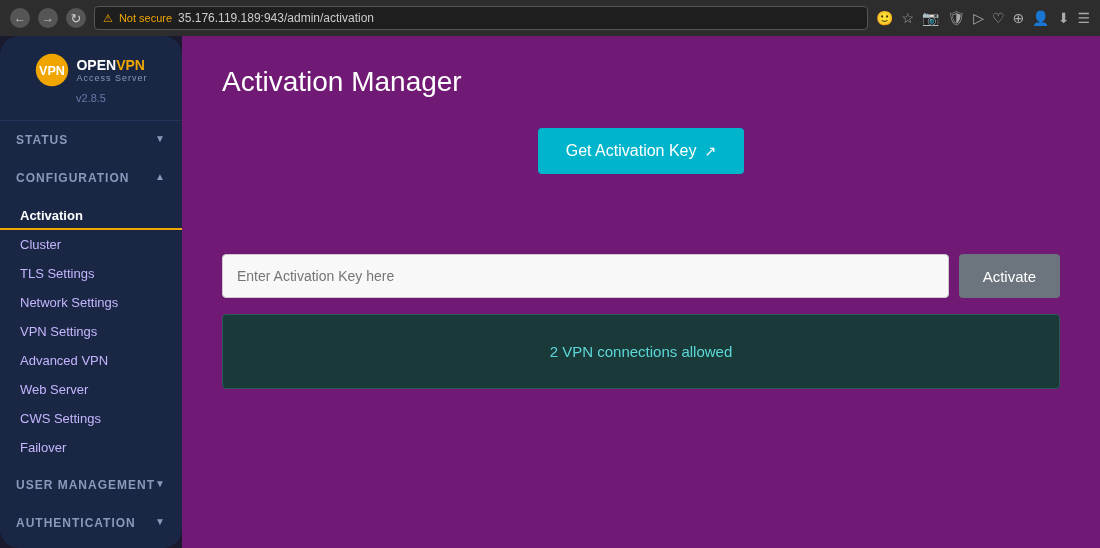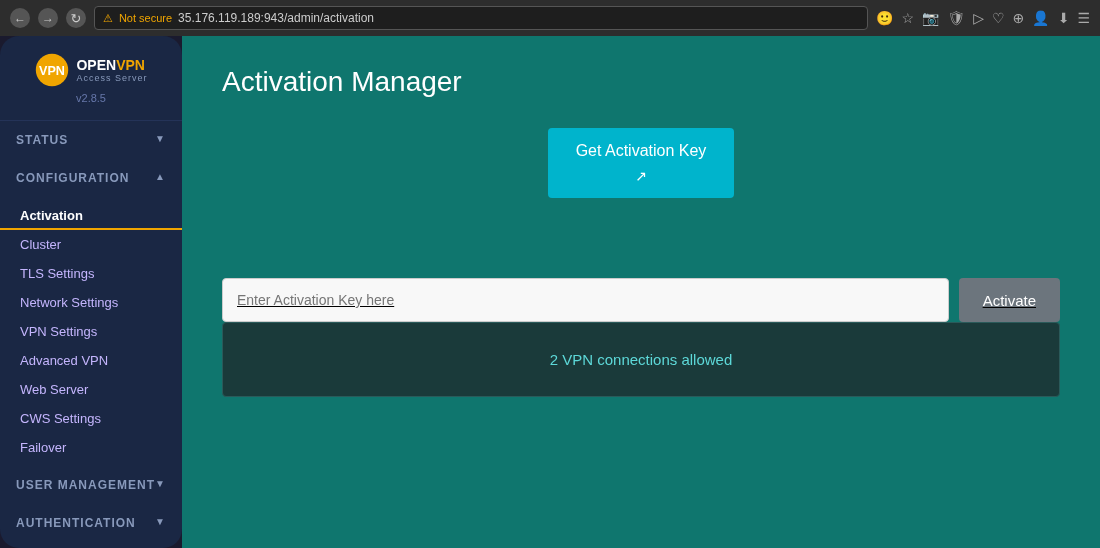--- a/index.html
+++ b/index.html
@@ -165,21 +165,21 @@
     .nav-item.active {
       color: white;
       font-weight: bold;
       border-bottom: 2px solid #f0a500;
       padding-bottom: 5px;
     }
 
     
     .main-content {
       flex: 1;
-      background: #0f766e;
+      background: #701a75;
       padding: 30px 40px;
       overflow-y: auto;
     }
 
     .page-title {
       color: white;
       font-size: 28px;
       font-weight: 300;
       margin-bottom: 30px;
     }
@@ -190,37 +190,36 @@
       background: #00b4cc;
       color: white;
       border: none;
       padding: 14px 28px;
       font-size: 16px;
       border-radius: 4px;
       cursor: pointer;
       display: flex;
       align-items: center;
       gap: 8px;
-      flex-direction: column;
     }
     .external-link-icon {
       font-size: 14px;
     }
 
     .btn-wrapper {
       display: flex;
       justify-content: center;
       margin-bottom: 40px;
     }
 
     .activation-row {
       display: flex;
       gap: 10px;
+      margin-bottom: 16px;
       max-width: 840px;
-      text-decoration: underline;
     }
     .activation-input {
       flex: 1;
       height: 44px;
       background: #f8f8f8;
       border: 1px solid #ccc;
       border-radius: 4px;
       padding: 0 14px;
       font-size: 14px;
       color: #999;

